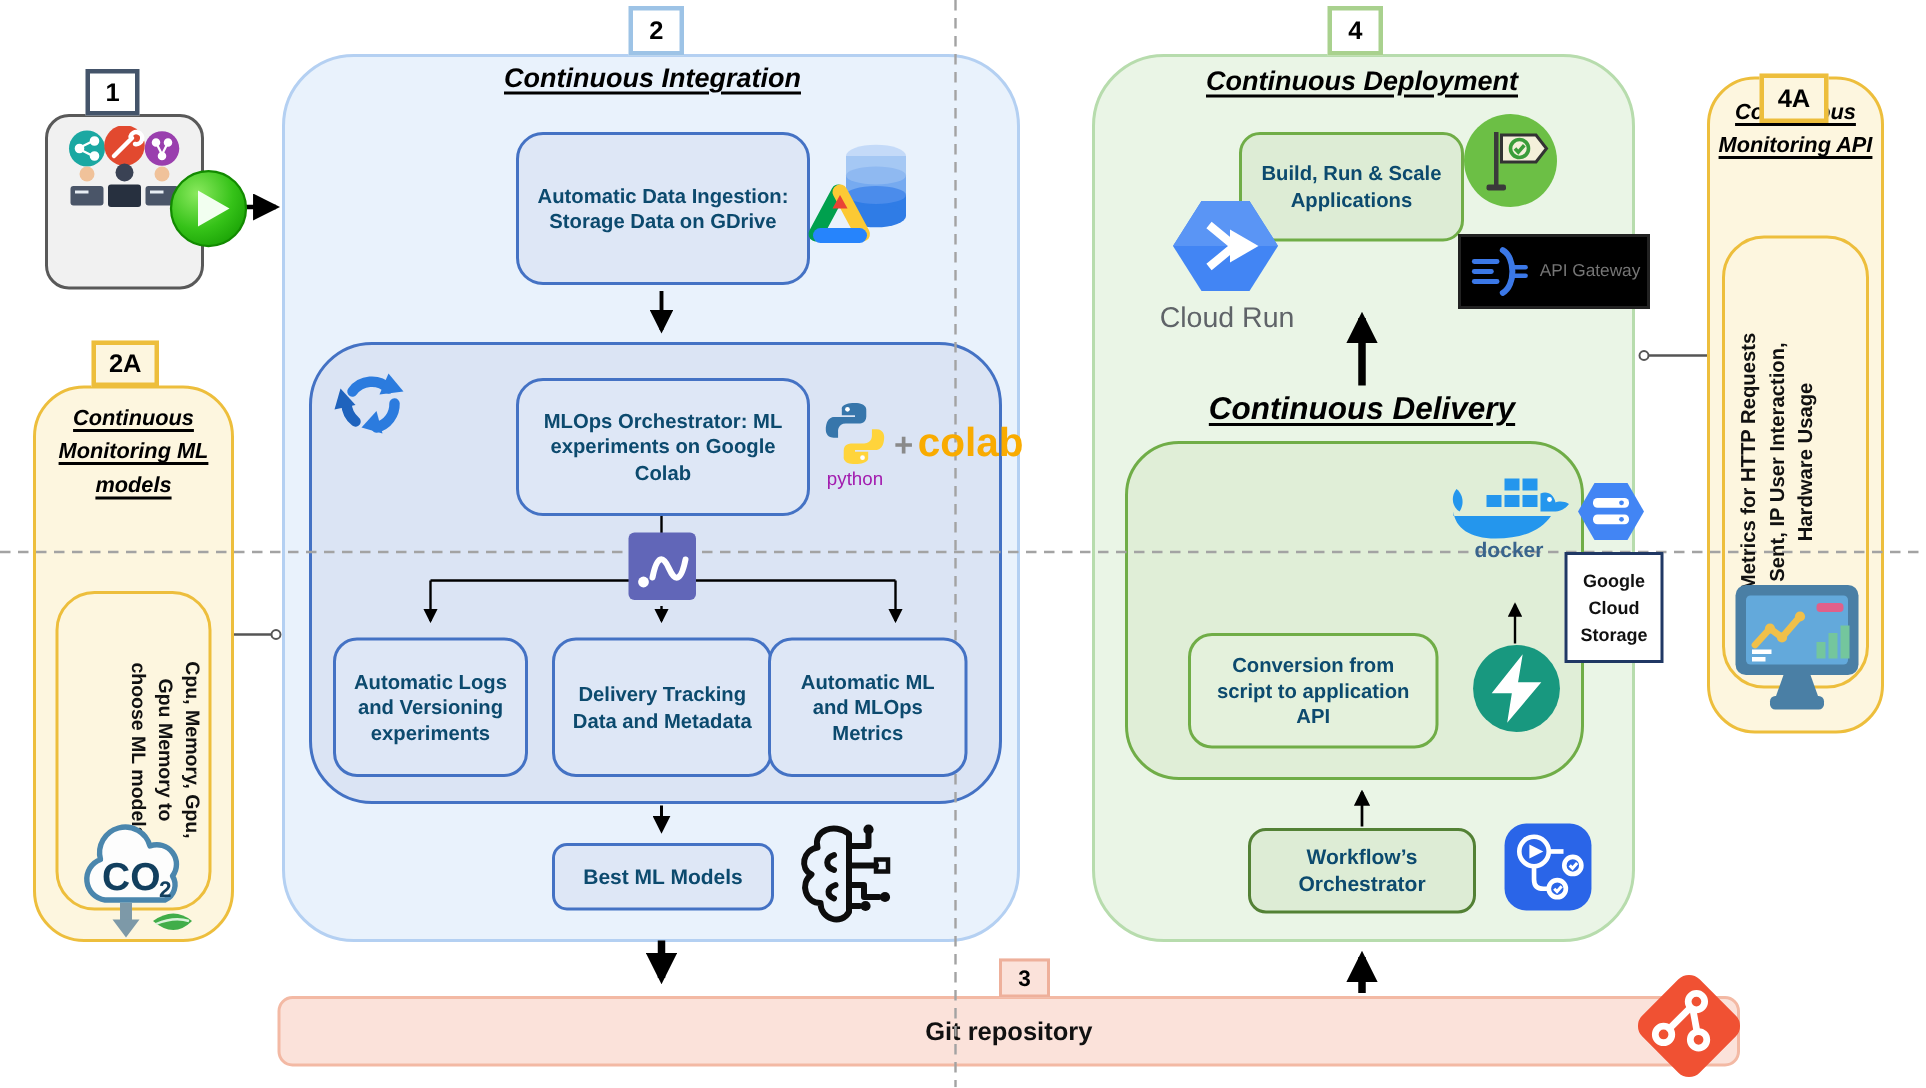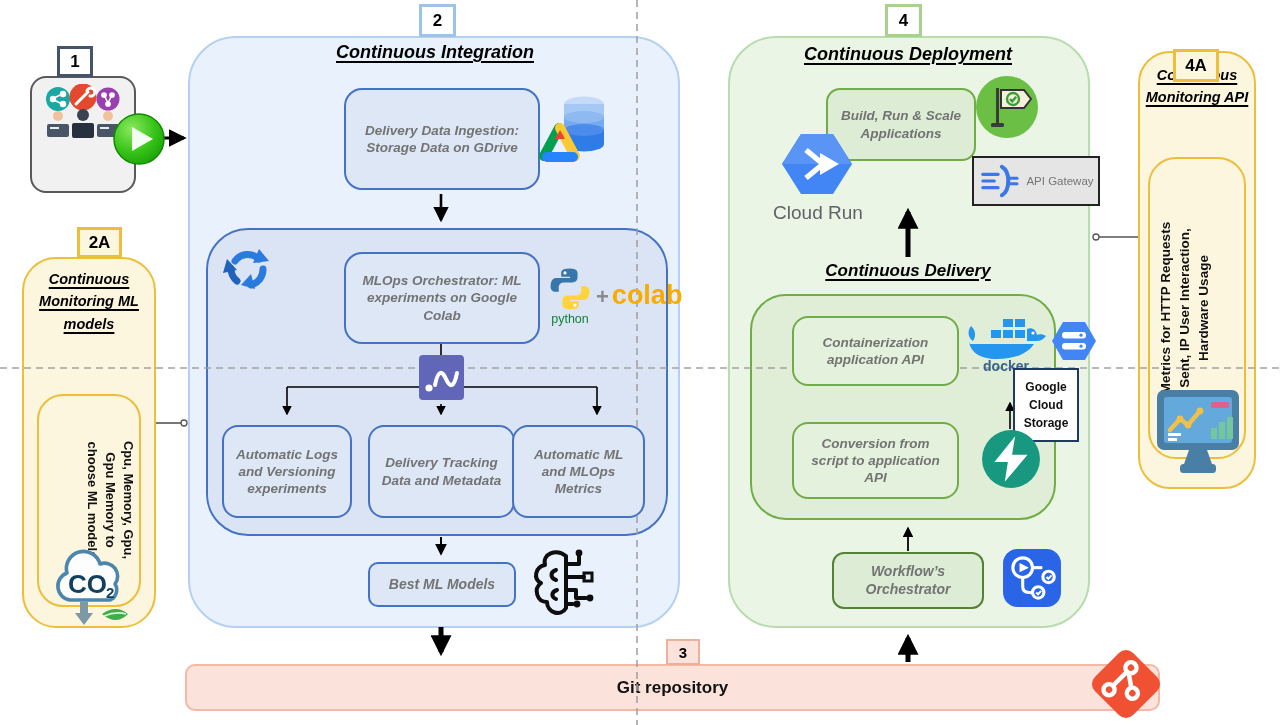--- a/index.html
+++ b/index.html
@@ -7,21 +7,21 @@
          font-family:"Liberation Sans",sans-serif;color:#111;}
   .abs{position:absolute;}
   .flex{display:flex;align-items:center;justify-content:center;}
   
   .step{position:absolute;display:flex;align-items:center;justify-content:center;
         font-weight:bold;font-size:17px;color:#000;background:#fff;z-index:11;box-sizing:border-box;}
   
   .container{position:absolute;box-sizing:border-box;z-index:1;}
   
   .node{position:absolute;box-sizing:border-box;display:flex;align-items:center;justify-content:center;
-        text-align:center;font-weight:bold;font-size:13.5px;line-height:1.28;color:#737373;z-index:10;padding:4px 8px;font-style:italic;}
+        text-align:center;font-weight:bold;font-size:13.5px;line-height:1.28;color:#0c4a6e;z-index:10;padding:4px 8px;}
   .blue-node{background:#dee7f6;border:2px solid #4472c4;border-radius:16px;}
   .green-node{background:#ddecd5;border:2px solid #70ad47;border-radius:14px;}
   .green-node-light{background:#e4f1dc;border:2px solid #70ad47;border-radius:16px;}
   .title{position:absolute;font-weight:bold;font-style:italic;text-decoration:underline;
          text-decoration-thickness:2px;text-underline-offset:3px;text-align:center;color:#000;z-index:10;}
   .rot-text{position:absolute;font-weight:bold;text-align:center;z-index:6;line-height:1.4;color:#111;}
   .icon{position:absolute;z-index:12;}
   svg{display:block;}
 </style>
 </head>
@@ -80,21 +80,21 @@
       <circle cx="1096" cy="237" r="3" fill="#fff" stroke="#555" stroke-width="1.3"></circle>
     </g>
   </svg>
 
   <div class="step" style="left:57px;top:46px;width:36px;height:31px;border:3px solid #44546a;">
     <span>1</span>
     </div>
   <div class="step" style="left:419px;top:4px;width:37px;height:33px;border:3px solid #9dc3e6;">
     <span>2</span>
     </div>
-  <div class="step" style="left:61px;top:227px;width:45px;height:31px;background:#fdf6df;border:3px solid #edbe3c;margin-left:16px;">
+  <div class="step" style="left:61px;top:227px;width:45px;height:31px;background:#fdf6df;border:3px solid #edbe3c;">
     <span>2A</span>
     </div>
   <div class="step" style="left:666px;top:639px;width:34px;height:26px;background:#fbe2da;border:2px solid #eeb09b;font-size:15px;">
     <span>3</span>
     </div>
   <div class="step" style="left:885px;top:4px;width:37px;height:33px;border:3px solid #a9d18e;">
     <span>4</span>
     </div>
   <div class="step" style="left:1173px;top:19px;width:46px;height:33px;background:#fdf6df;border:3px solid #edbe3c;margin-top:30px;">
     <span>4A</span>
@@ -152,21 +152,21 @@
     <text x="60" y="54" font-size="15" font-weight="bold" fill="#123f5e" font-family="Liberation Sans, sans-serif">2</text>
     <path d="M38,58 V70" stroke="#7d99a8" stroke-width="8"></path>
     <polygon points="29,69 47,69 38,81" fill="#7d99a8"></polygon>
     <path d="M56,70 q14,-10 26,0 q-12,12 -26,0 z" fill="#41ad49"></path>
     <path d="M58,72 q12,-5 22,-2" stroke="#d9f2d9" stroke-width="1.6" fill="none"></path>
   </svg>
 
   <div class="title" style="left:300px;top:42px;width:270px;font-size:18px;">Continuous Integration</div>
 
   <div class="node blue-node" style="left:344px;top:88px;width:196px;height:102px;border-radius:18px;">
-    <span>Delivery Data Ingestion: Storage Data on GDrive</span>
+    <span>Automatic Data Ingestion: Storage Data on GDrive</span>
   </div>
   <svg class="icon" width="76" height="80" viewBox="0 0 76 80" style="left:534px;top:90px;">
     <ellipse cx="50" cy="14" rx="20" ry="7.5" fill="#c4daf8"></ellipse>
     <path d="M30,14 h40 v13 h-40 z" fill="#a5c8f4"></path>
     <path d="M30,27 h40 v13 h-40 z" fill="#76aaf0"></path>
     <path d="M30,40 h40 v14 h-40 z" fill="#2f7ce6"></path>
     <ellipse cx="50" cy="54" rx="20" ry="7.5" fill="#2f7ce6"></ellipse>
     <ellipse cx="50" cy="27" rx="20" ry="6" fill="#8fb9f1"></ellipse>
     <ellipse cx="50" cy="40" rx="20" ry="6" fill="#4b8ceb"></ellipse>
     <g stroke-linecap="round" stroke-width="10" fill="none">
@@ -191,21 +191,21 @@
   <div class="node blue-node" style="left:344px;top:252px;width:196px;height:92px;border-radius:18px;align-items:center;">
     <span>MLOps Orchestrator: ML experiments on Google Colab</span>
   </div>
 
   <svg class="icon" width="48" height="46" viewBox="0 0 44 44" style="left:546px;top:266px;">
     <path d="M21.8,2.5 c-8.8,0 -8.2,3.8 -8.2,3.8 v4 h8.4 v1.2 H9 c0,0 -5.6,-0.6 -5.6,8.3 c0,0 -0.1,4.9 4.9,4.9 h2.9 v-4 c0,0 -0.2,-5 4.9,-5 h8.3 c0,0 4.8,0.1 4.8,-4.6 V7.4 C29.2,7.4 30.2,2.5 21.8,2.5 z" fill="#3776ab"></path>
     <circle cx="17.2" cy="6.6" r="1.5" fill="#fff"></circle>
     <path d="M22.2,41.5 c8.8,0 8.2,-3.8 8.2,-3.8 v-4 h-8.4 v-1.2 H35 c0,0 5.6,0.6 5.6,-8.3 c0,0 0.1,-4.9 -4.9,-4.9 h-2.9 v4 c0,0 0.2,5 -4.9,5 h-8.3 c0,0 -4.8,-0.1 -4.8,4.6 v3.7 C14.8,36.6 13.8,41.5 22.2,41.5 z" fill="#ffd43b"></path>
     <circle cx="26.8" cy="37.4" r="1.5" fill="#fff"></circle>
   </svg>
-  <div class="abs" style="left:542px;top:312px;width:56px;text-align:center;font-size:12.5px;color:#15803d;z-index:10;">python</div>
+  <div class="abs" style="left:542px;top:312px;width:56px;text-align:center;font-size:12.5px;color:#a21caf;z-index:10;">python</div>
   <div class="abs" style="left:596px;top:280px;z-index:10;display:flex;align-items:baseline;gap:3px;">
     <span style="font-size:22px;color:#8a8a8a;font-weight:bold;">+</span>
     <span style="font-size:27px;font-weight:bold;color:#f9ab00;">colab</span>
   </div>
 
   <div class="abs" style="left:419px;top:355px;width:45px;height:45px;background:#6166b8;border-radius:4px;z-index:10;">
     <svg width="45" height="45" viewBox="0 0 45 45">
       <circle cx="10" cy="33" r="3.6" fill="#fff"></circle>
       <path d="M16,30 C19,15 23,15 27,24 C31,33 35,33 38,18" stroke="#fff" stroke-width="4" fill="none" stroke-linecap="round"></path>
     </svg>
@@ -255,39 +255,36 @@
   </svg>
 
   <svg class="icon" width="78" height="72" viewBox="0 0 78 72" style="left:778px;top:128px;">
     <polygon points="4,36 23,6 55,6 74,36 55,66 23,66" fill="#4285f4"></polygon>
     <polygon points="4,36 23,6 55,6 74,36 39,36" fill="#5a95f5"></polygon>
     <path d="M28,22 L45,36 L28,50" stroke="#fff" stroke-width="5.5" fill="none" stroke-linejoin="round"></path>
     <polygon points="42,25 61,36 42,47" fill="#fff"></polygon>
   </svg>
   <div class="abs" style="left:768px;top:202px;width:100px;text-align:center;font-size:19px;color:#5f6368;z-index:10;">Cloud Run</div>
 
-  <div class="abs flex" style="left:972px;top:156px;width:128px;height:50px;background:#e5e5e5;border:2px solid #222;z-index:12;gap:6px;box-sizing:border-box;">
+  <div class="abs flex" style="left:972px;top:156px;width:128px;height:50px;background:#000000;border:2px solid #222;z-index:12;gap:6px;box-sizing:border-box;">
     <svg width="42" height="38" viewBox="0 0 44 40">
       <g stroke="#3b78e7" fill="none" stroke-linecap="round">
         <path d="M5,13 H21" stroke-width="3.4"></path>
         <path d="M5,20 H17" stroke-width="3.4"></path>
         <path d="M5,27 H21" stroke-width="3.4"></path>
         <path d="M25,5 C34,10 34,30 25,35" stroke-width="4.2"></path>
         <path d="M33,17 H41" stroke-width="3.2"></path>
         <path d="M33,23 H41" stroke-width="3.2"></path>
       </g>
     </svg>
     <span style="font-size:11.5px;color:#757575;">API Gateway</span>
   </div>
 
-  <div class="title" style="left:790px;top:261px;width:236px;font-size:17px;">Continuous Delivery</div>
-
-  <div class="node green-node-light" style="left:792px;top:316px;width:167px;height:70px;">
-    <span>Containerization application API</span>
-  </div>
+  <div class="title" style="left:790px;top:261px;width:236px;font-size:21px;">Continuous Delivery</div>
+
   <div class="node green-node-light" style="left:792px;top:422px;width:167px;height:77px;">
     <span>Conversion from script to application API</span>
   </div>
 
   <svg class="icon" width="84" height="46" viewBox="0 0 84 46" style="left:963px;top:314px;">
     <g fill="#2496ed">
       <rect x="28" y="16" width="10" height="8"></rect>
         <rect x="40" y="16" width="10" height="8"></rect>
       <rect x="52" y="16" width="10" height="8"></rect>
         <rect x="40" y="5" width="10" height="8"></rect>
@@ -300,21 +297,21 @@
   </svg>
   <div class="abs" style="left:968px;top:358px;width:76px;text-align:center;font-size:14px;font-weight:bold;color:#39648c;z-index:10;">docker</div>
 
   <svg class="icon" width="50" height="48" viewBox="0 0 50 46" style="left:1049px;top:317px;">
     <polygon points="3,23 14,4 36,4 47,23 36,42 14,42" fill="#4285f4"></polygon>
     <rect x="13" y="14" width="24" height="6.5" rx="3" fill="#fff"></rect>
     <rect x="13" y="25" width="24" height="6.5" rx="3" fill="#fff"></rect>
     <circle cx="32" cy="17.2" r="1.6" fill="#4285f4"></circle>
     <circle cx="32" cy="28.2" r="1.6" fill="#4285f4"></circle>
   </svg>
-  <div class="abs flex" style="left:1013px;top:368px;width:66px;height:74px;background:#fff;border:2px solid #203864;z-index:12;text-align:center;font-weight:bold;font-size:12px;line-height:1.5;box-sizing:border-box;">
+  <div class="abs flex" style="left:1043px;top:368px;width:66px;height:74px;background:#fff;border:2px solid #203864;z-index:12;text-align:center;font-weight:bold;font-size:12px;line-height:1.5;box-sizing:border-box;">
     <span>Google Cloud Storage</span>
   </div>
 
   <svg class="icon" width="60" height="60" viewBox="0 0 58 58" style="left:981px;top:429px;">
     <circle cx="29" cy="29" r="28" fill="#18987f"></circle>
     <polygon points="33,7 13,32 26,32 23,51 45,25 30,25" fill="#fff"></polygon>
   </svg>
 
   <div class="node" style="left:832px;top:552px;width:152px;height:57px;background:#ddecd5;border:2px solid #538135;border-radius:12px;font-size:14px;">
     <span>Workflow’s Orchestrator</span>

